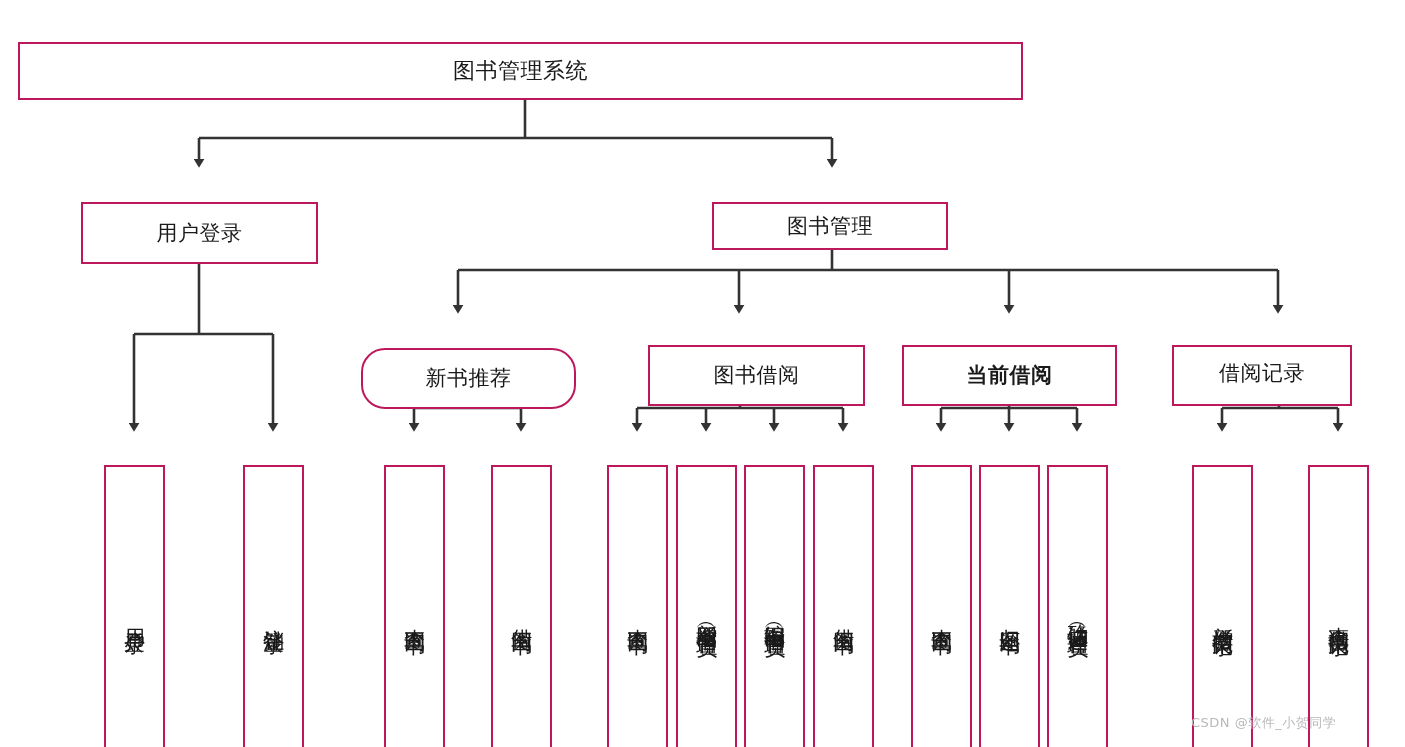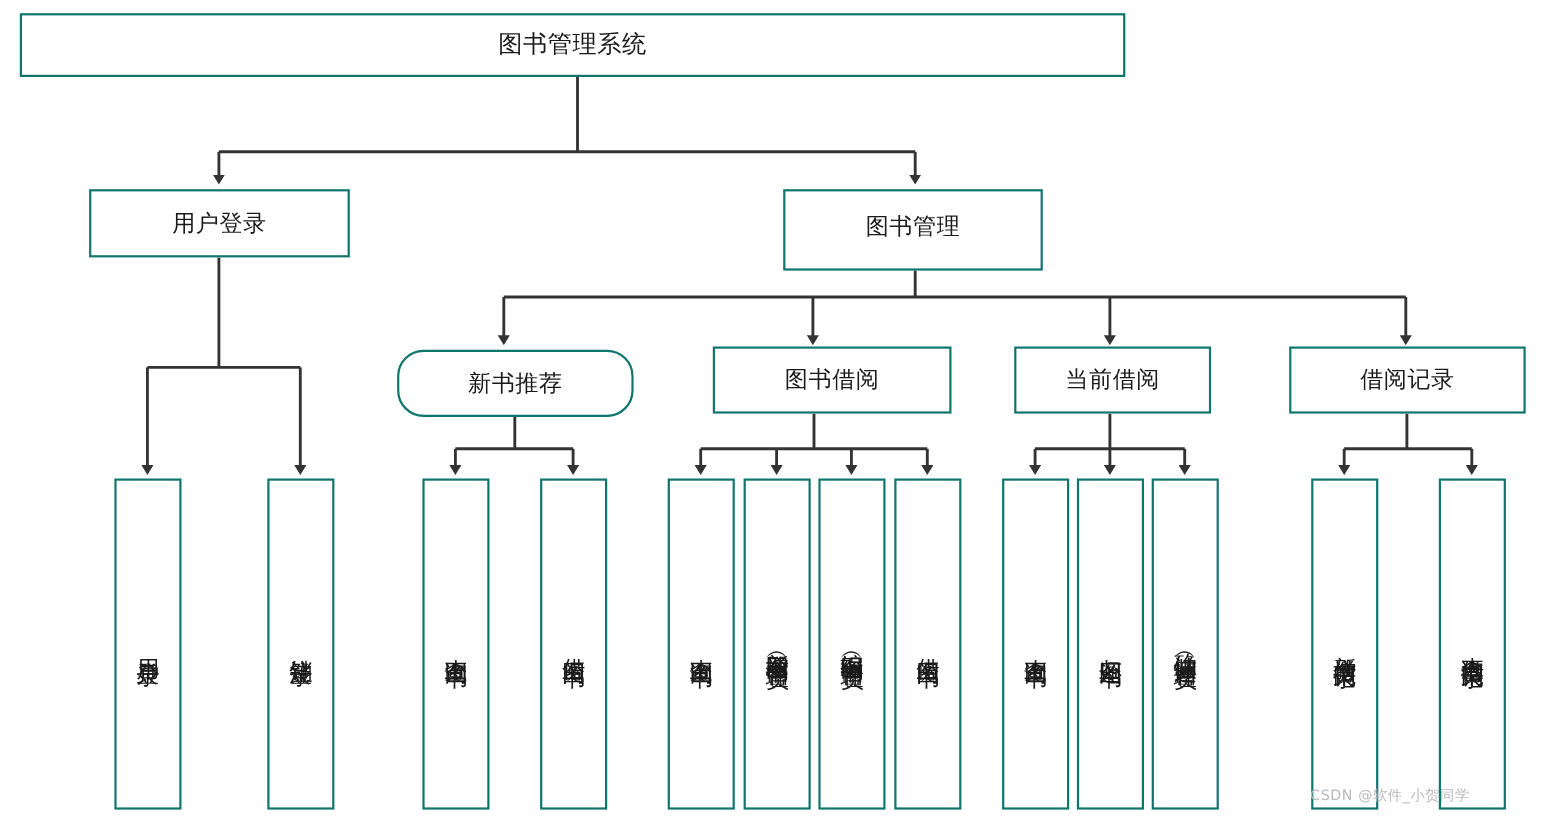--- a/index.html
+++ b/index.html
@@ -23,24 +23,25 @@
     left: 0;
     top: 0;
     width: 1405px;
     height: 747px;
     pointer-events: none;
   }
   .node {
     position: absolute;
     box-sizing: border-box;
     background: #ffffff;
-    border: 2px solid #0f766e;
+    border: 2px solid #be185d;
     display: flex;
     align-items: center;
     justify-content: center;
+    margin-top: 30px;
   }
   .node .label {
     color: #1a1a1a;
     text-align: center;
     line-height: 1.18;
     letter-spacing: 0.5px;
     white-space: pre;
   }
   .node.horizontal .label {
     font-size: 21px;
@@ -125,37 +126,37 @@
   </svg>
 
   <div class="node root horizontal" style="left:18px; top:12px; width:1005px; height:58px;">
     <span class="label">图书管理系统</span>
   </div>
 
   <div class="node horizontal" style="left:81px; top:172px; width:237px; height:62px;">
     <span class="label">用户登录</span>
   </div>
 
-  <div class="node horizontal" style="left:712px; top:172px; width:236px; height:74px;font-family:Liberation Mono, monospace;">
+  <div class="node horizontal" style="left:712px; top:172px; width:236px; height:48px;">
     <span class="label">图书管理</span>
   </div>
 
   <div class="node horizontal" style="left:361px; top:318px; width:215px; height:61px;border-radius:24px;">
     <span class="label">新书推荐</span>
   </div>
 
   <div class="node horizontal" style="left:648px; top:315px; width:217px; height:61px;">
     <span class="label">图书借阅</span>
   </div>
 
-  <div class="node horizontal" style="left:922px; top:315px; width:179px; height:61px;">
+  <div class="node horizontal" style="left:902px; top:315px; width:215px; height:61px;font-weight:bold;">
     <span class="label">当前借阅</span>
   </div>
 
-  <div class="node horizontal" style="left:1172px; top:315px; width:215px; height:61px;">
+  <div class="node horizontal" style="left:1172px; top:315px; width:180px; height:61px;font-family:Liberation Mono, monospace;">
     <span class="label">借阅记录</span>
   </div>
 
   <div class="node vertical" style="left:104px; top:435px; width:61px; height:301px;">
     <span class="label">用户登录</span>
   </div>
   <div class="node vertical" style="left:243px; top:435px; width:61px; height:301px;">
     <span class="label">注销登录</span>
   </div>
 

